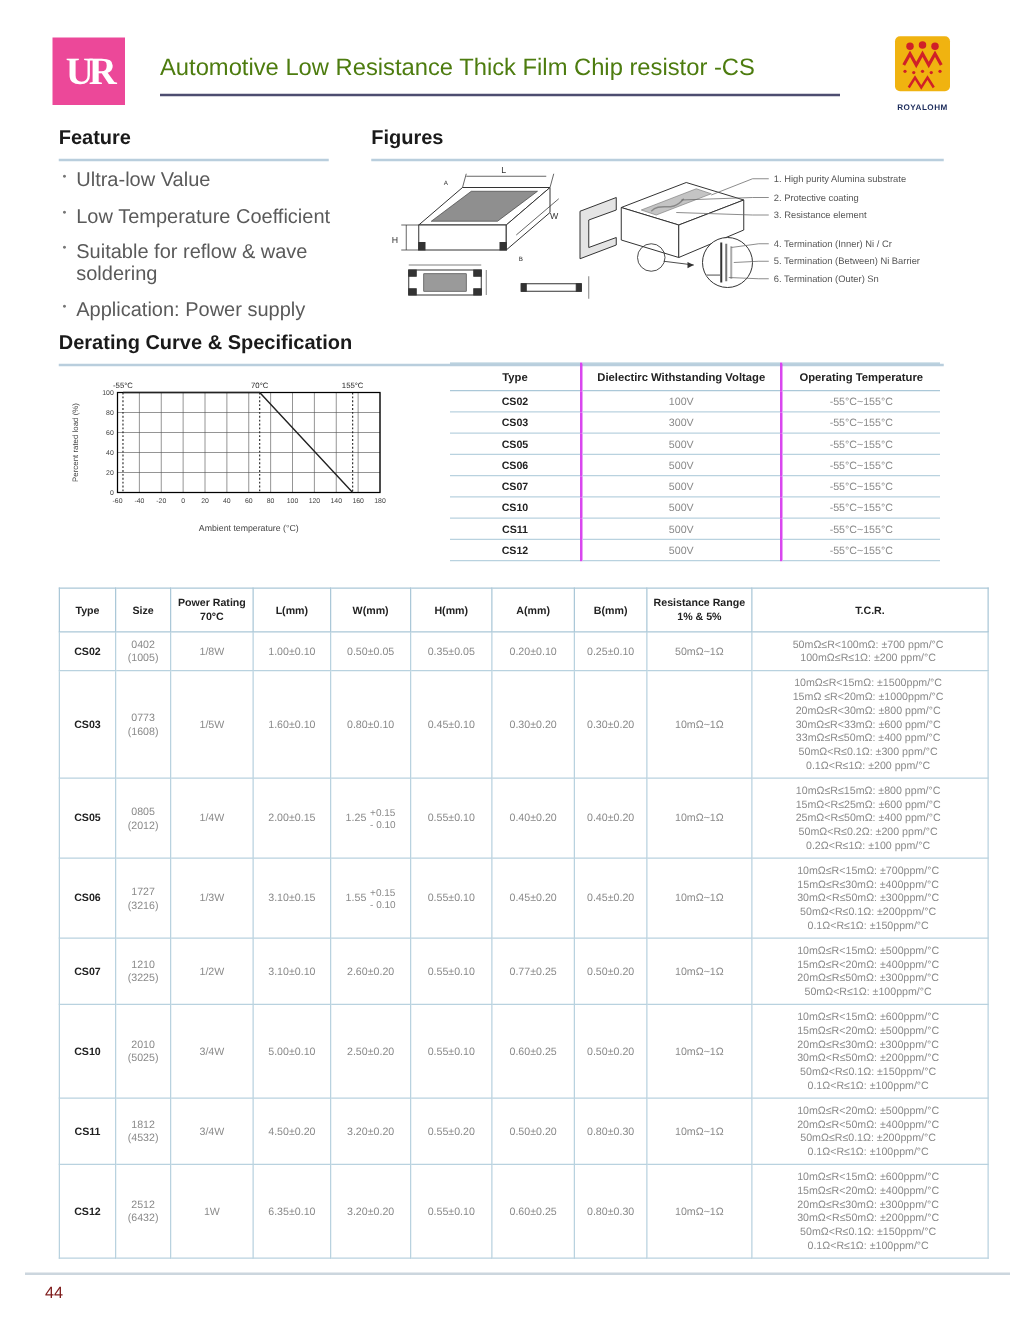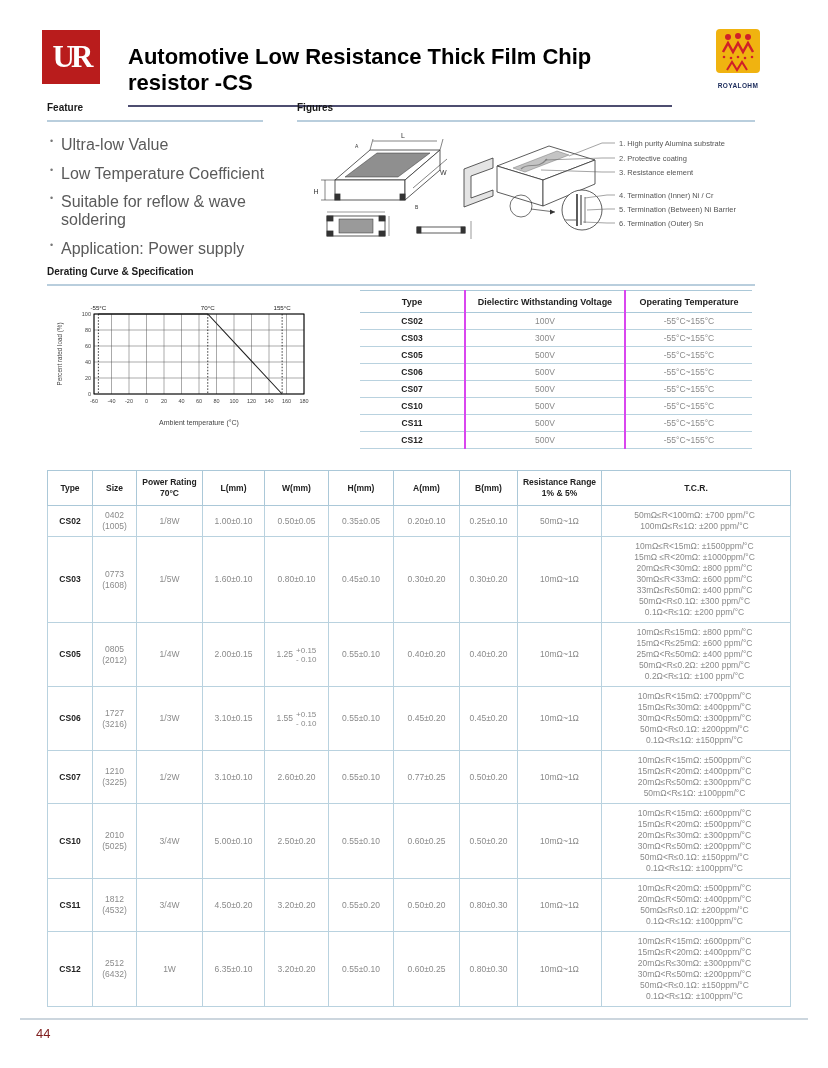--- a/index.html
+++ b/index.html
@@ -1,30 +1,30 @@
 <!DOCTYPE html>
 <html><head>
 <meta charset="utf-8">
 <style>
   *{margin:0;padding:0;box-sizing:border-box}
   html,body{background:#fff}
   body{width:828px;height:1068px;font-family:"Liberation Sans",sans-serif;position:relative;overflow:hidden}
   .abs{position:absolute}
 
   
-  .ur-logo{left:42px;top:30px;width:58px;height:54px;background:#b91c1c;color:#fff;
+  .ur-logo{left:42px;top:30px;width:58px;height:54px;background:#ec4899;color:#fff;
     font-family:"Liberation Serif",serif;font-weight:bold;font-size:31px;letter-spacing:-4px;
     display:flex;align-items:center;justify-content:center}
-  .page-title{left:128px;top:44px;width:544px;color:#000000;font-size:22px;font-weight:bold;
+  .page-title{left:128px;top:44px;width:544px;color:#4d7c0f;font-size:19px;font-weight:normal;
     padding-bottom:9px;border-bottom:2px solid #4d4d70}
   .brand{left:712px;top:28px;width:52px;text-align:center}
   .brand-name{font-size:6.5px;font-weight:bold;color:#1a2a5a;letter-spacing:.4px;display:block;margin-top:2px}
 
   
-  .sec-h{font-size:10px;font-weight:bold;color:#1a1a1a;padding-bottom:7px;border-bottom:2px solid #b9cedd}
+  .sec-h{font-size:16px;font-weight:bold;color:#1a1a1a;padding-bottom:7px;border-bottom:2px solid #b9cedd}
   .h-feature{left:47px;top:102px;width:216px}
   .h-figures{left:297px;top:102px;width:458px}
   .h-derating{left:47px;top:266px;width:708px}
 
   
   .feature-list{left:50px;top:136px;width:230px;list-style:none}
   .feature-list li{font-size:16px;color:#5a5a5a;margin-bottom:10.5px;padding-left:11px;position:relative}
   .feature-list li::before{content:"•";position:absolute;left:0;top:0;color:#777;font-size:9px}
 
   

